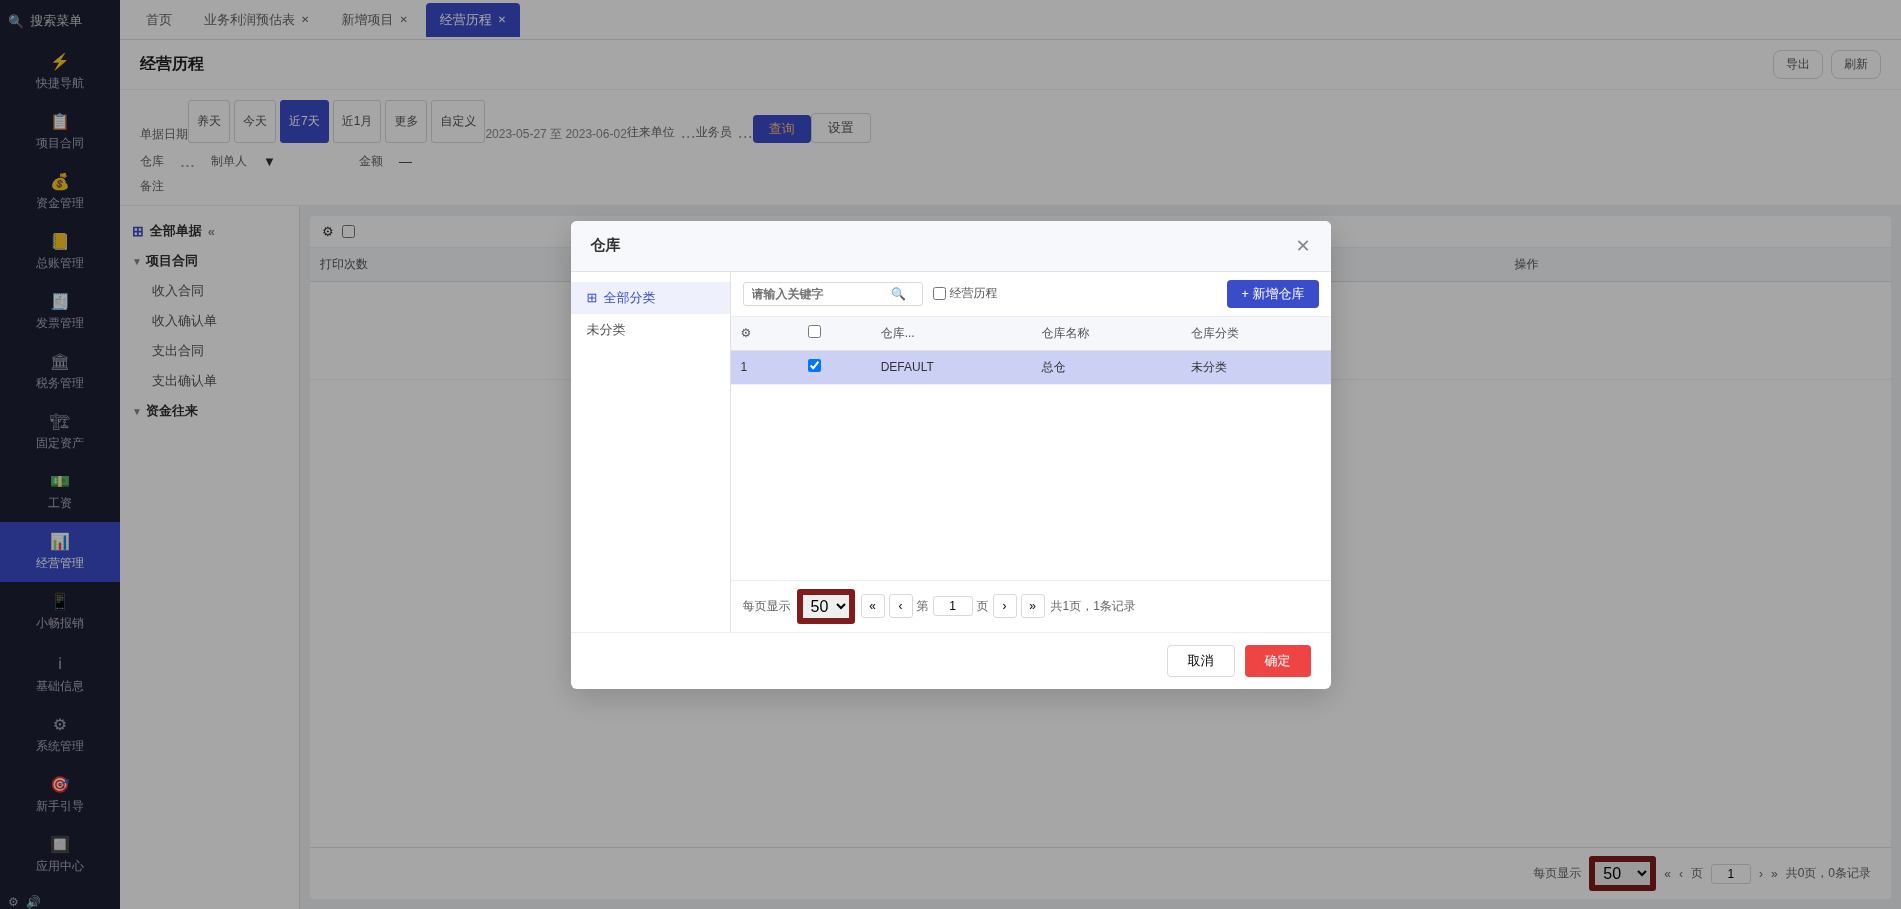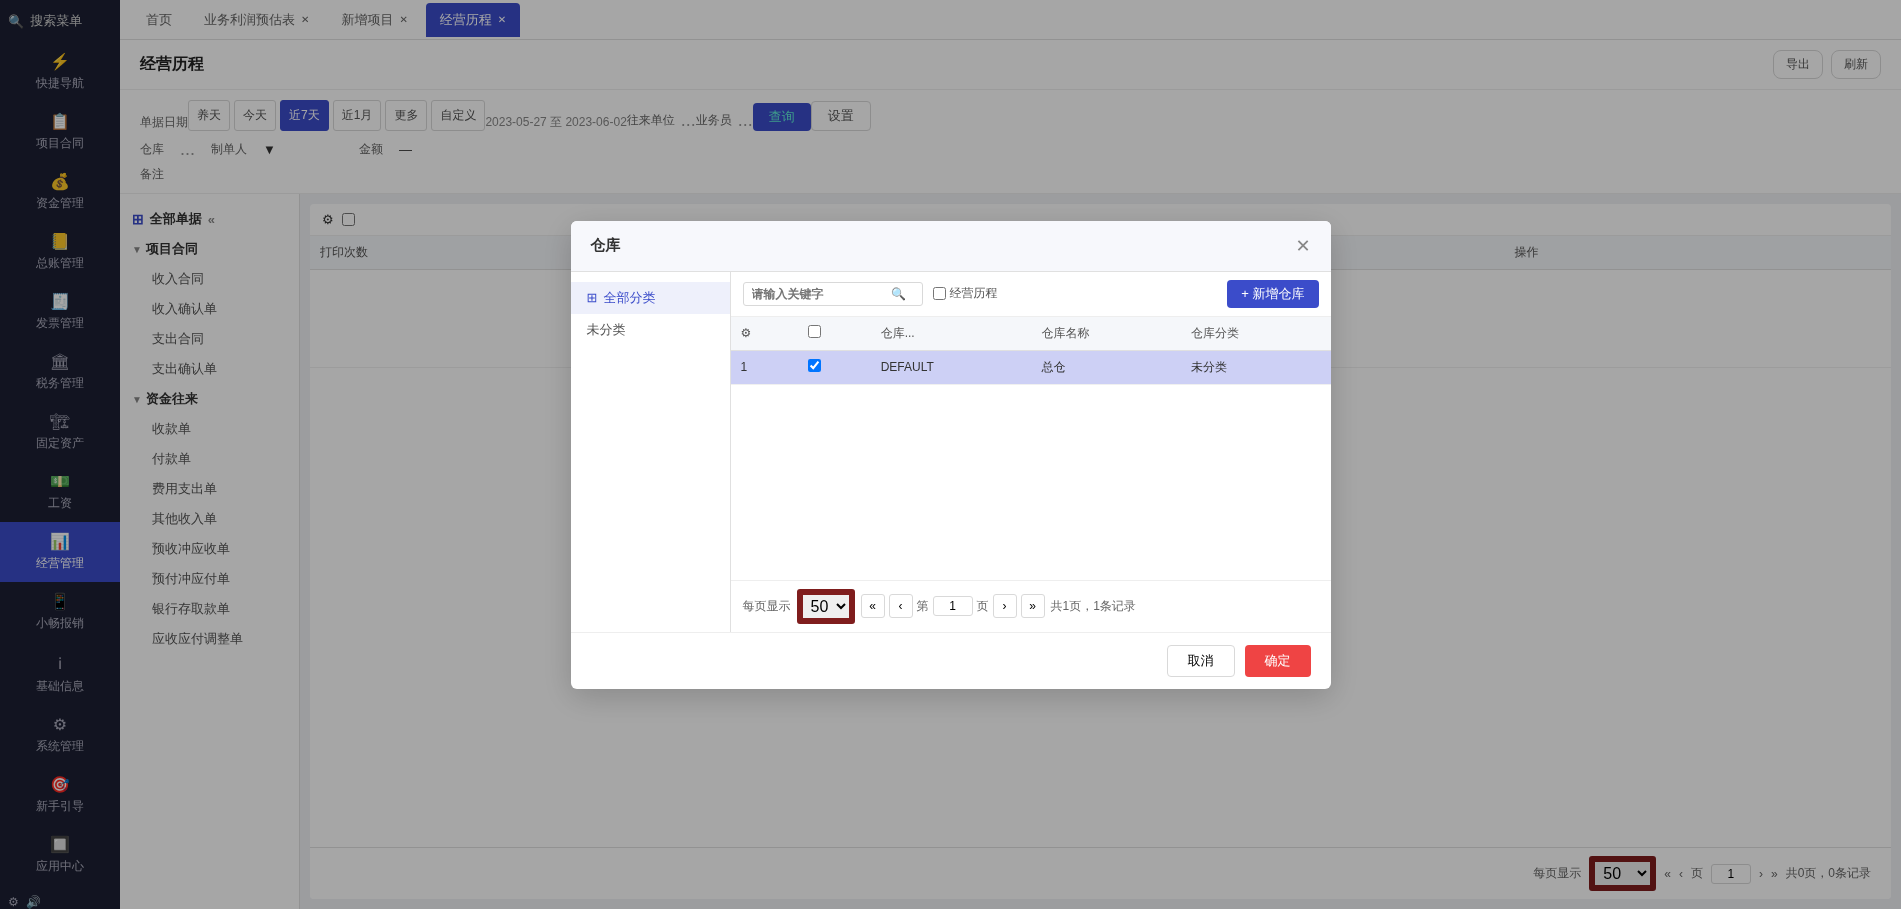--- a/index.html
+++ b/index.html
@@ -44,26 +44,26 @@
     .header-actions { display: flex; gap: 8px; }
     .btn-export, .btn-refresh { padding: 5px 12px; border: 1px solid #d9d9d9; background: #fff; border-radius: 8px; cursor: pointer; font-size: 12px; color: #555; display: flex; align-items: center; gap: 4px; }
 
     
     .filter-area {
       background: #fff; padding: 10px 20px; border-bottom: 1px solid #eee;
     }
     .filter-row { display: flex; align-items: flex-end; margin-bottom: 8px; flex-wrap: wrap; }
     .filter-label { font-size: 12px; color: #666; white-space: nowrap; }
     .date-btns { display: flex; gap: 4px; }
-    .date-btn { padding: 6px 8px; border: 1px solid #d9d9d9; border-radius: 3px; font-size: 12px; cursor: pointer; background: #fff; color: #555; }
+    .date-btn { padding: 12px 8px; border: 1px solid #d9d9d9; border-radius: 3px; font-size: 12px; cursor: pointer; background: #fff; color: #555; }
     .date-btn.active { background: #3b4cca; color: #fff; border-color: #3b4cca; }
     .date-range { font-size: 12px; color: #888; }
     .filter-field { display: flex; align-items: center; gap: 6px; }
     .filter-dots { color: #999; font-size: 18px; cursor: pointer; }
-    .query-btn { padding: 5px 16px; background: #3b4cca; color: #5eead4; border: none; border-radius: 4px; cursor: pointer; font-size: 13px; }
+    .query-btn { padding: 5px 16px; background: #3b4cca; color: #fdba74; border: none; border-radius: 4px; cursor: pointer; font-size: 13px; }
     .set-btn { padding: 5px 16px; background: #fff; color: #555; border: 1px solid #d9d9d9; border-radius: 4px; cursor: pointer; font-size: 13px; }
 
     .filter-row2 { display: flex; align-items: center; gap: 16px; }
 
     
     .content-area {
       display: flex; flex: 1; overflow: hidden; background: #f0f2f5;
     }
     .sub-sidebar {
       width: 180px; background: #fff; border-right: 1px solid #e0e0e0; overflow-y: auto; padding: 10px 0;
@@ -282,30 +282,20 @@
       </div>
       <div class="sub-sidebar-children">
         <div class="sub-sidebar-item">收入合同</div>
         <div class="sub-sidebar-item">收入确认单</div>
         <div class="sub-sidebar-item">支出合同</div>
         <div class="sub-sidebar-item">支出确认单</div>
       </div>
       <div class="sub-sidebar-group">
         <span class="collapse-icon">▼</span>
         <span>资金往来</span>
-      </div>
-      <div class="sub-sidebar-children">
-        <div class="sub-sidebar-item">收款单</div>
-        <div class="sub-sidebar-item">付款单</div>
-        <div class="sub-sidebar-item">费用支出单</div>
-        <div class="sub-sidebar-item">其他收入单</div>
-        <div class="sub-sidebar-item">预收冲应收单</div>
-        <div class="sub-sidebar-item">预付冲应付单</div>
-        <div class="sub-sidebar-item">银行存取款单</div>
-        <div class="sub-sidebar-item">应收应付调整单</div>
       </div>
     </div>
 
     <div class="table-area">
       <div class="table-toolbar">
         <span>⚙</span>
         <input type="checkbox" style="">
       </div>
       <div class="table-main">
         <table>

